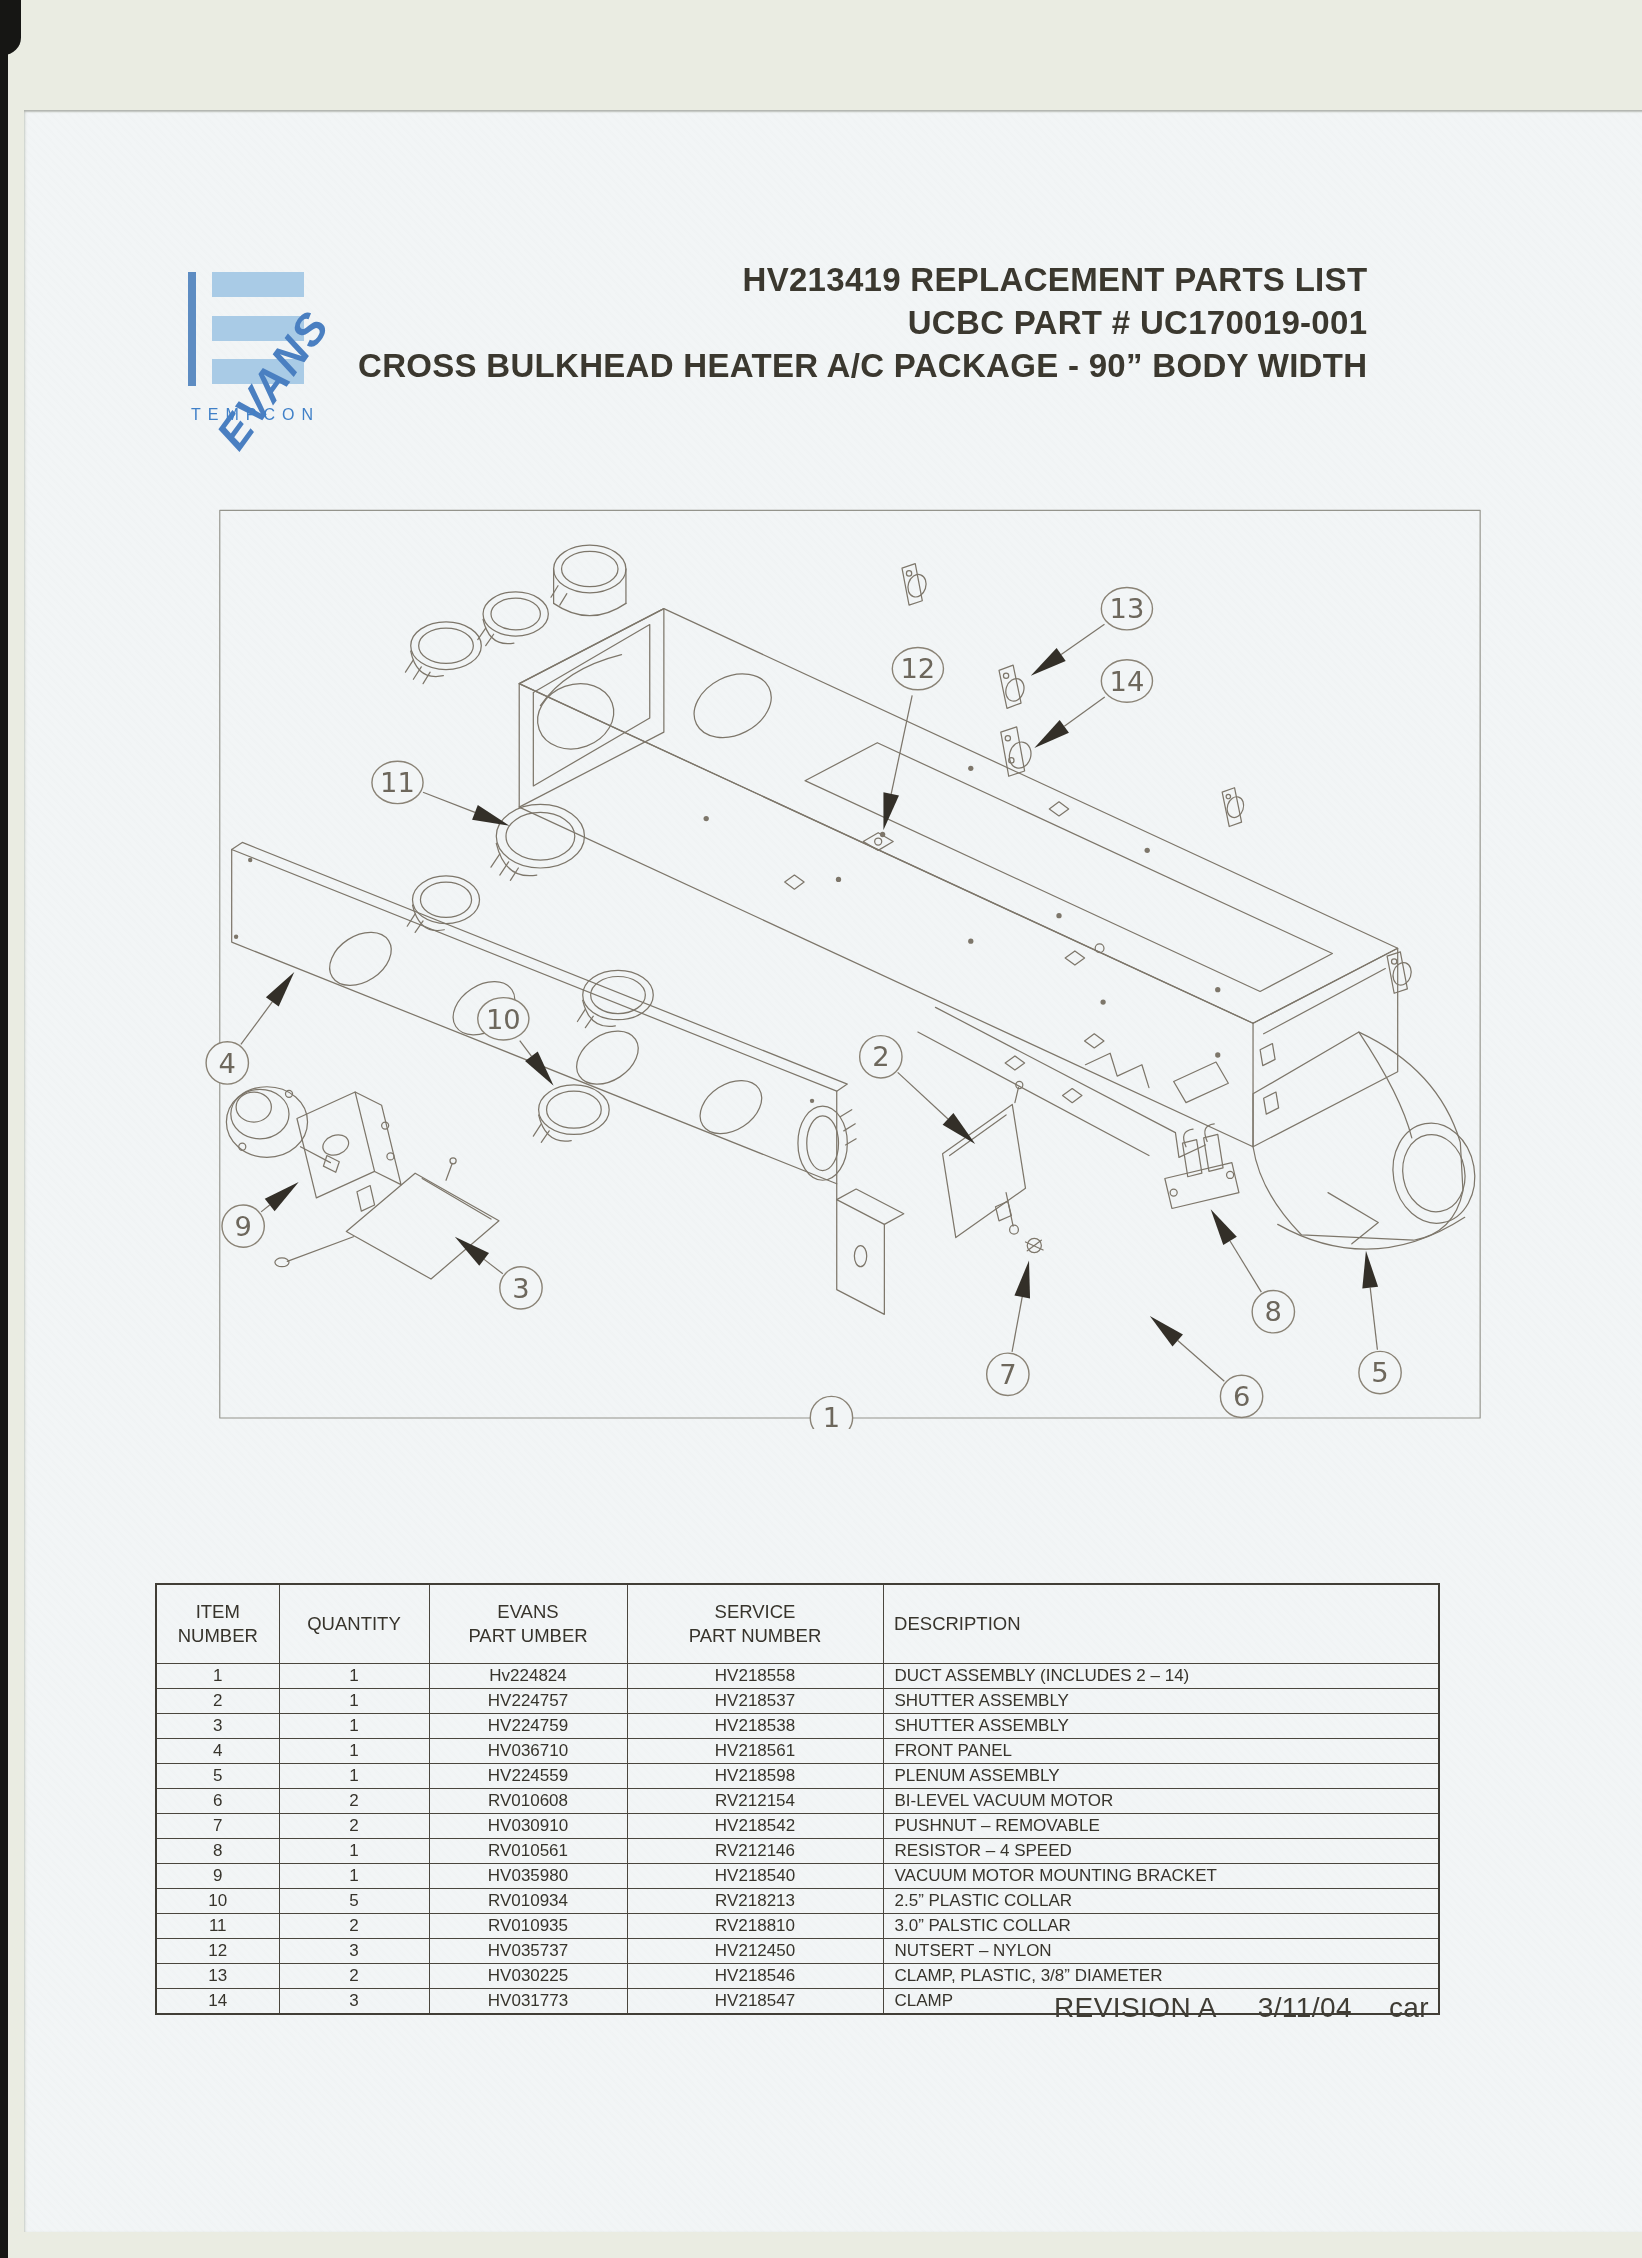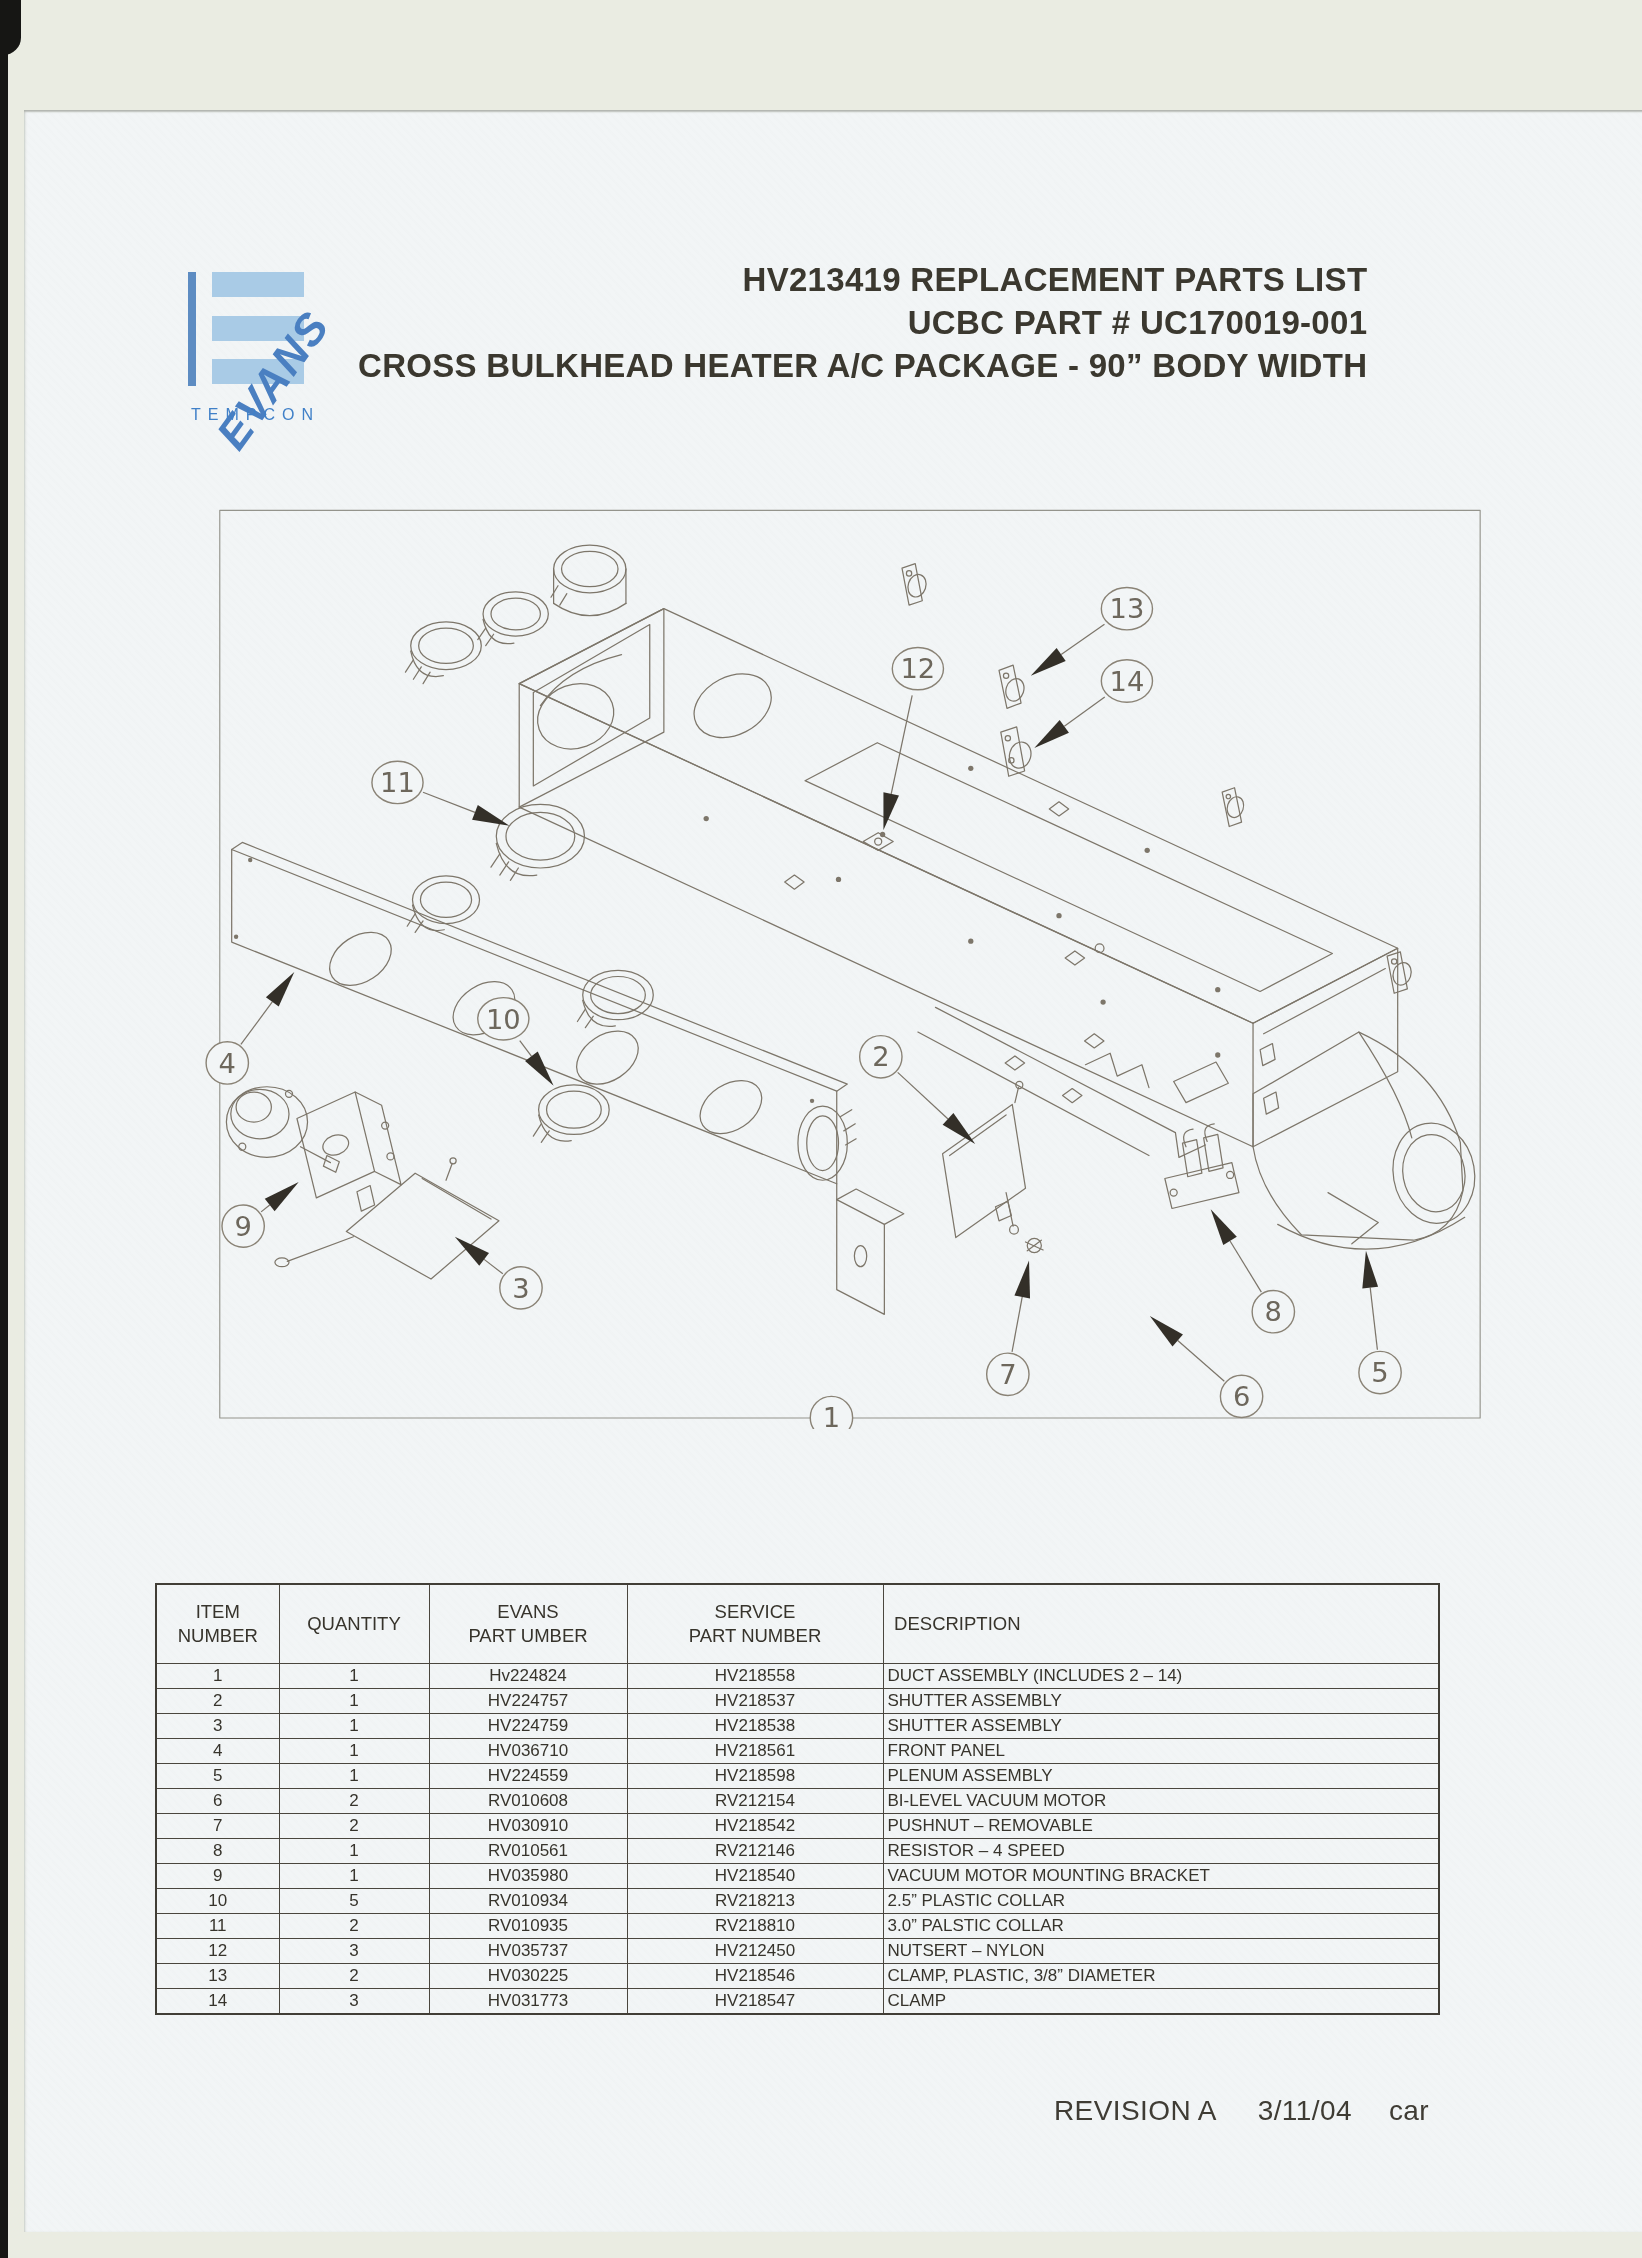--- a/index.html
+++ b/index.html
@@ -47,24 +47,24 @@
     position:absolute;left:131px;top:1473px;border-collapse:collapse;table-layout:fixed;
     color:#37342c;
   }
   .parts-table col.c1{width:123px}.parts-table col.c2{width:150px}
   .parts-table col.c3{width:198px}.parts-table col.c4{width:256px}
   .parts-table col.c5{width:556px}
   .parts-table th,.parts-table td{border:1.8px solid #4a463e;overflow:hidden;white-space:nowrap;}
   .parts-table th{height:76px;font-size:18.5px;font-weight:normal;line-height:24px;text-align:center;vertical-align:middle;}
   .parts-table th.desc{text-align:left;padding-left:10.6px;border-radius:24px;}
   .parts-table td{height:24px;font-size:17px;text-align:center;padding:0;}
-  .parts-table td.desc{text-align:left;padding-left:4px;}
+  .parts-table td.desc{text-align:left;padding-left:11px;}
   .parts-table{border:2.6px solid #413e36;}
   
-  .revision{position:absolute;left:1030px;top:1985px;display:flex;align-items:flex-end;
+  .revision{position:absolute;left:1030px;top:1882px;display:flex;align-items:flex-end;
     font-size:28px;color:#3f3c34;letter-spacing:0.4px;}
   .revision .gap1{width:41px}.revision .gap2{width:37px}
 </style>
 </head>
 <body>
 
 <div class="backing"></div>
 <div class="black-strip"></div>
 <div class="black-corner"></div>
 

